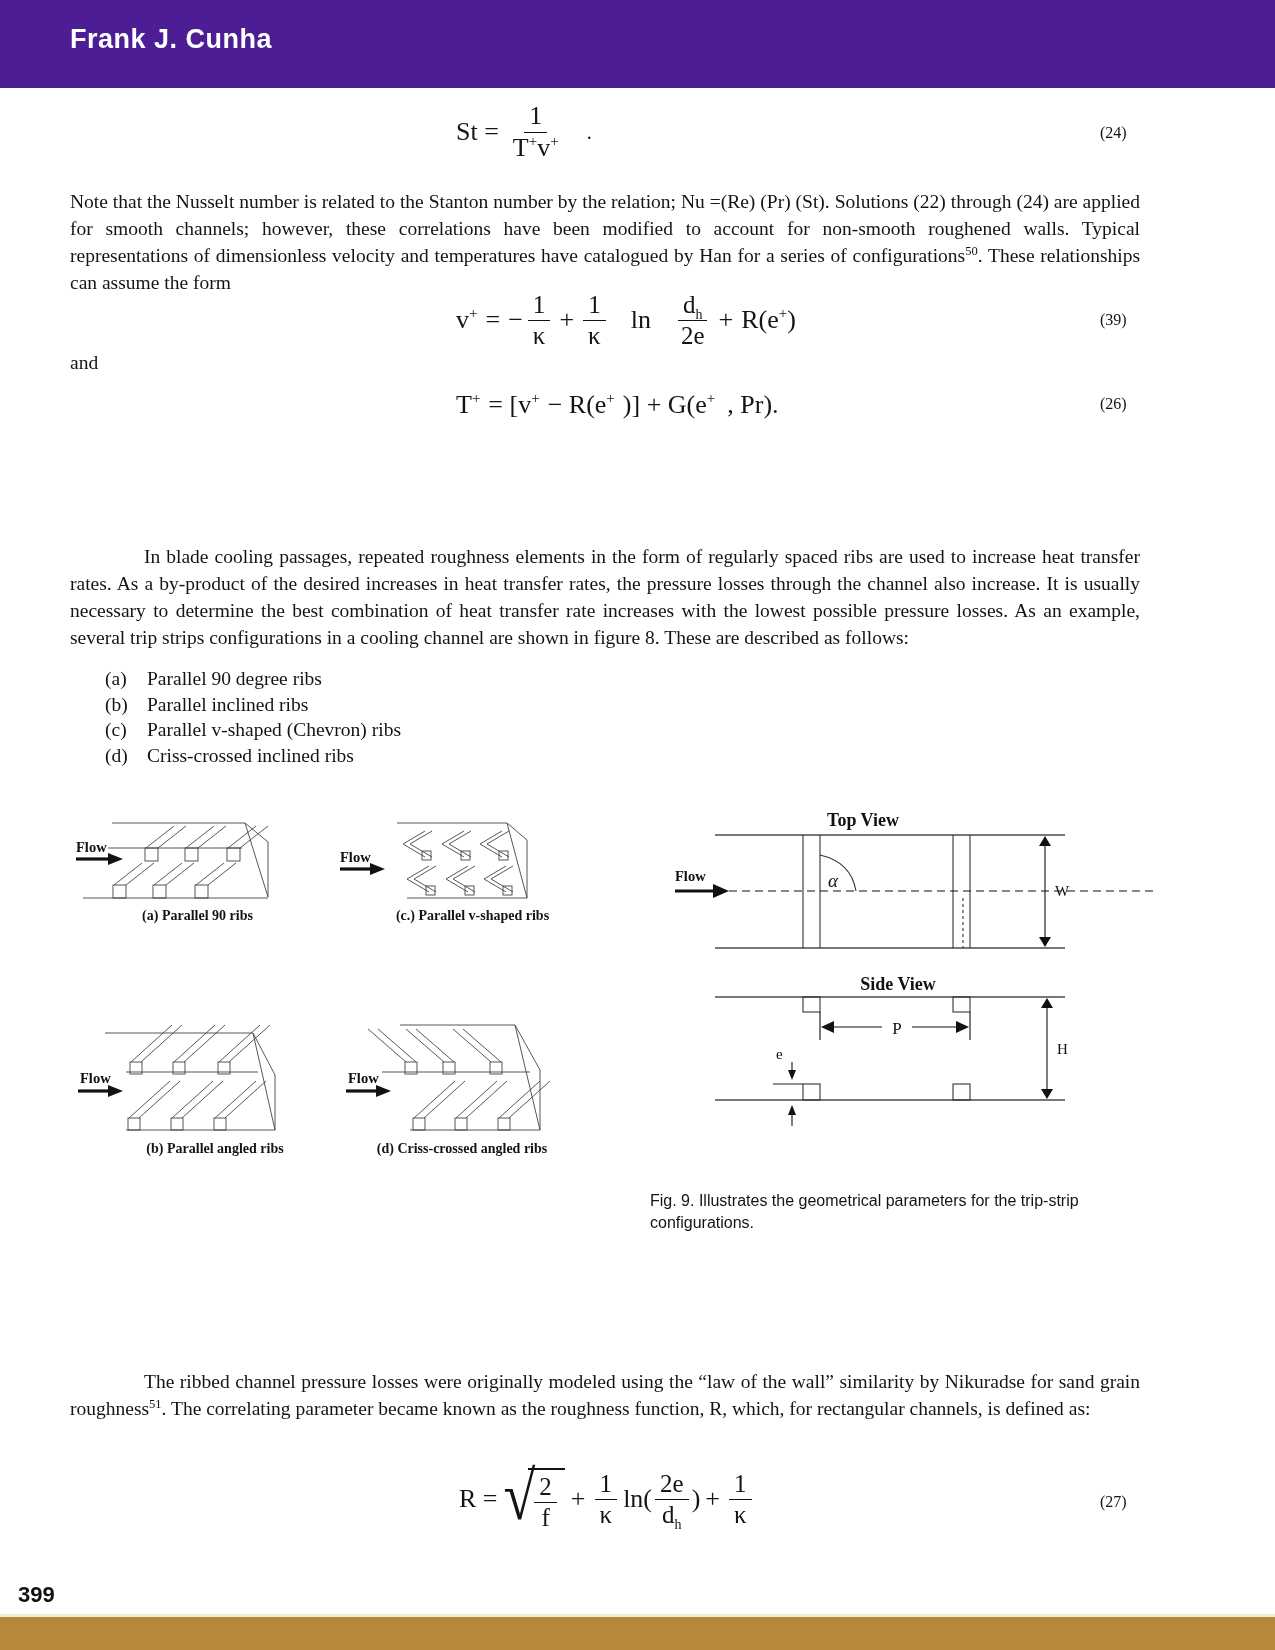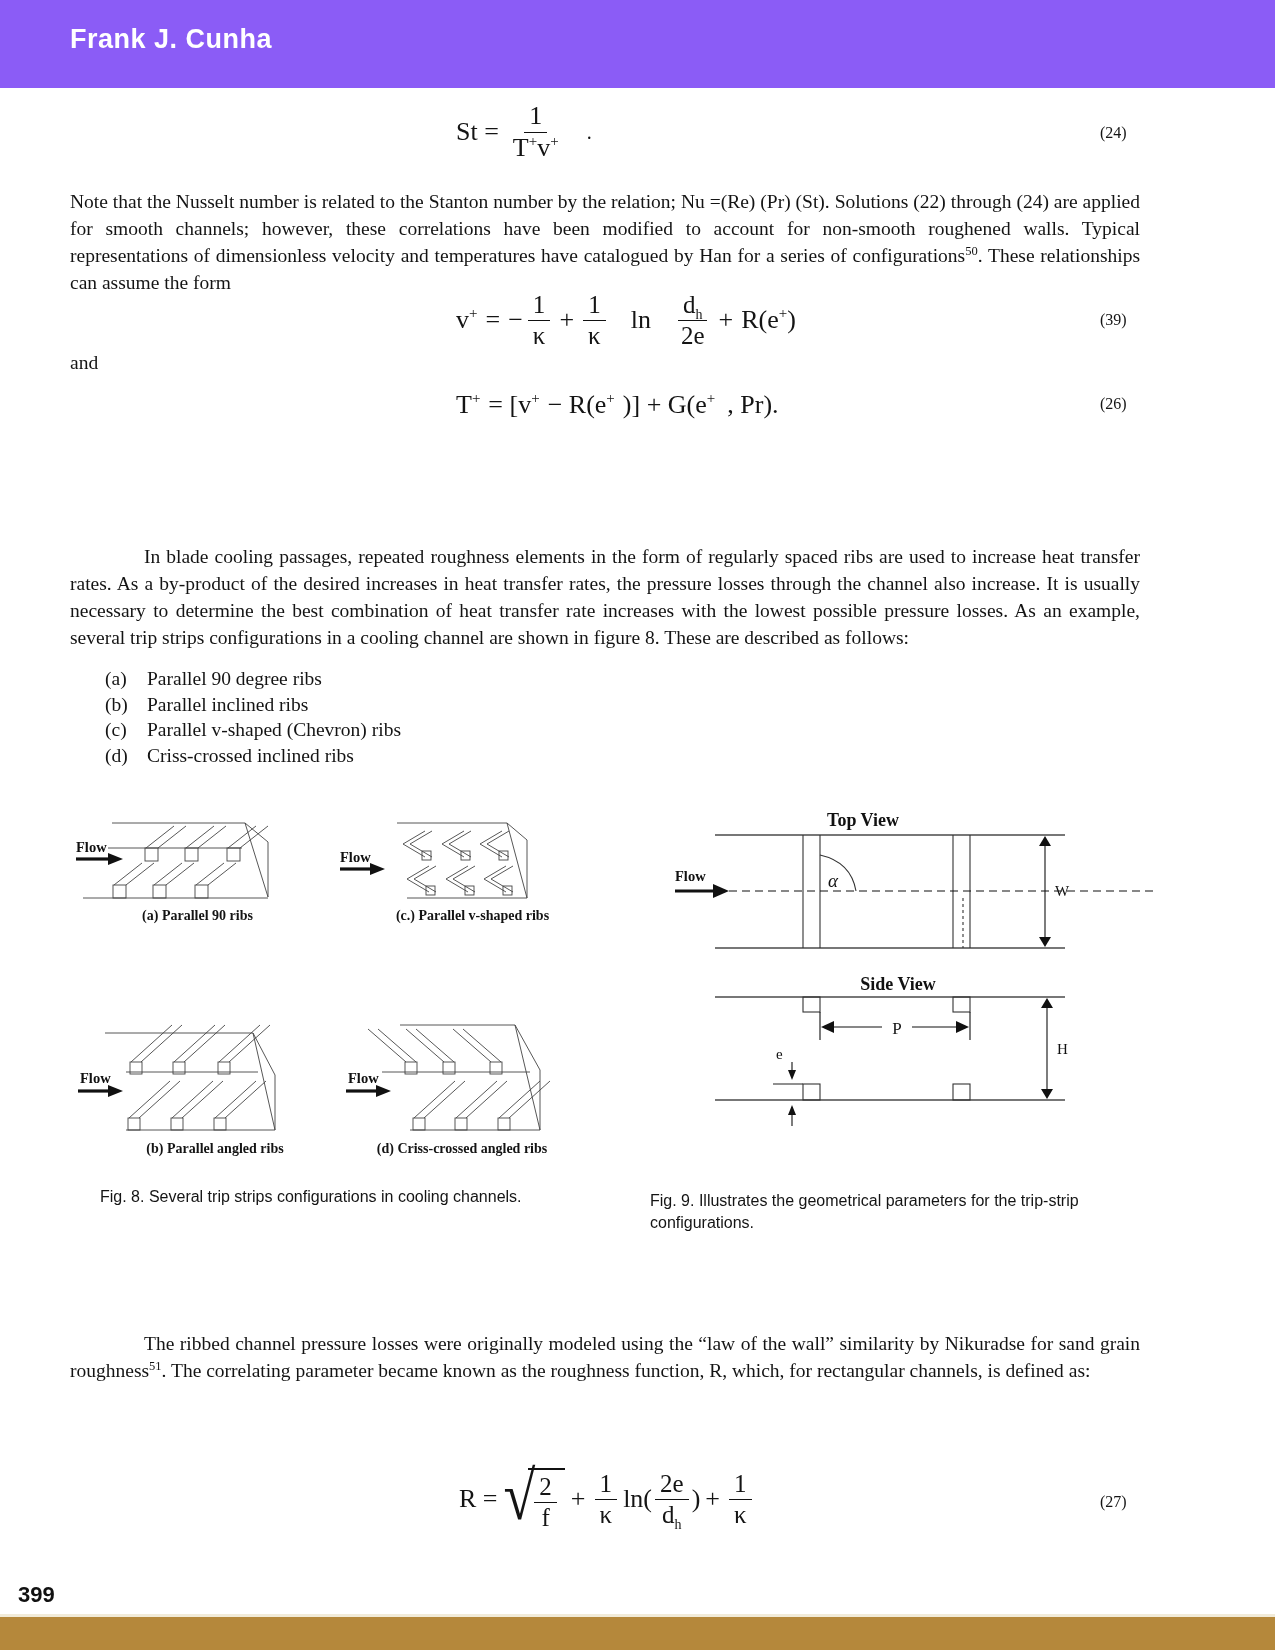--- a/index.html
+++ b/index.html
@@ -1,18 +1,18 @@
 <!DOCTYPE html>
 <html><head>
 <meta charset="utf-8">
 <style>
   html,body{margin:0;padding:0;background:#e8e8e8;}
   .page{position:relative;width:1275px;height:1650px;background:#ffffff;overflow:hidden;
         font-family:"Liberation Serif",serif;color:#141414;margin:0 auto;}
-  .header-bar{position:absolute;left:0;top:0;width:1275px;height:88px;background:#8b5cf6;}
+  .header-bar{position:absolute;left:0;top:0;width:1275px;height:88px;background:#4c1d95;}
   .header-title{position:absolute;left:70px;top:24px;font-family:"Liberation Sans",sans-serif;
         font-weight:bold;font-size:27px;color:#ffffff;letter-spacing:.5px;}
   .footer-bar{position:absolute;left:0;top:1614px;width:1275px;height:36px;background:#B5883B;
         border-top:3px solid #f1ebd9;box-sizing:border-box;}
   .page-number{position:absolute;left:18px;top:1582px;font-family:"Liberation Sans",sans-serif;
         font-weight:bold;font-size:22px;color:#111;}
   .para{position:absolute;left:70px;width:1070px;margin:0;font-size:19.5px;line-height:27px;
         text-align:justify;}
   .para.indent{text-indent:74px;}
   .para sup{font-size:12.5px;line-height:0;}
@@ -233,25 +233,24 @@
       <polygon class="head" points="143,112 147,122 151,112"></polygon>
     <line class="dim" x1="147" y1="168" x2="147" y2="149"></line>
       <polygon class="head" points="143,157 147,147 151,157"></polygon>
   </svg>
 
   <div class="subcap" style="left:120px;top:908px;width:155px">(a) Parallel 90 ribs</div>
   <div class="subcap" style="left:390px;top:908px;width:165px">(c.) Parallel v-shaped ribs</div>
   <div class="subcap" style="left:135px;top:1141px;width:160px">(b) Parallel angled ribs</div>
   <div class="subcap" style="left:372px;top:1141px;width:180px">(d) Criss-crossed angled ribs</div>
 
-  <div class="figcap" style="left:100px;top:1186px;width:480px">Fig. 8. Several trip strips configurations in cooling channels.</div>
   <div class="figcap" style="left:650px;top:1190px;width:500px">Fig. 9. Illustrates the geometrical parameters for the trip-strip configurations.</div>
 
 
-  <p class="para indent" style="top:1330px"><span>The ribbed channel pressure losses were originally modeled using the “law of the wall” similarity  by Nikuradse for sand grain roughness</span><sup>51</sup><span>. The correlating parameter  became known as the roughness function, R, which, for rectangular channels,  is defined as:</span></p>
+  <p class="para indent" style="top:1368px"><span>The ribbed channel pressure losses were originally modeled using the “law of the wall” similarity  by Nikuradse for sand grain roughness</span><sup>51</sup><span>. The correlating parameter  became known as the roughness function, R, which, for rectangular channels,  is defined as:</span></p>
 
   <div class="eq" style="left:455px;top:1468px">
     <span class="tok">R =</span>
     <span class="sqrt">
       <span class="rsign">√</span>
       <span class="rbody">
         <span class="frac" style="margin:0">
           <span class="fnum">2</span>
           <span class="fden">f</span>
         </span>

